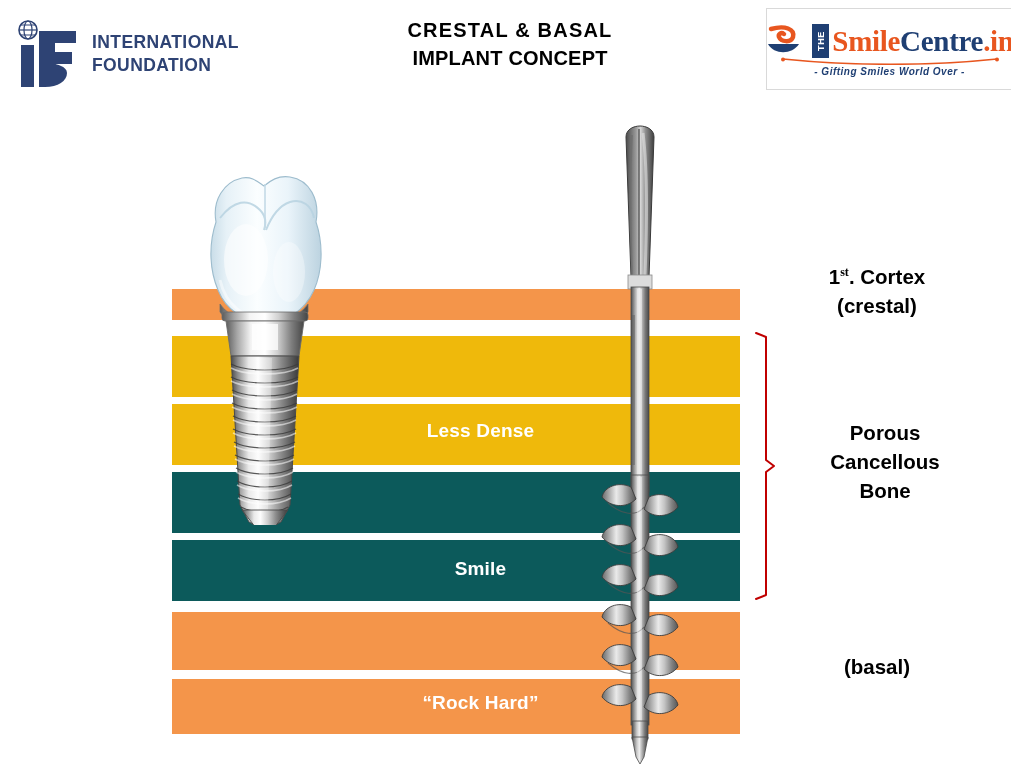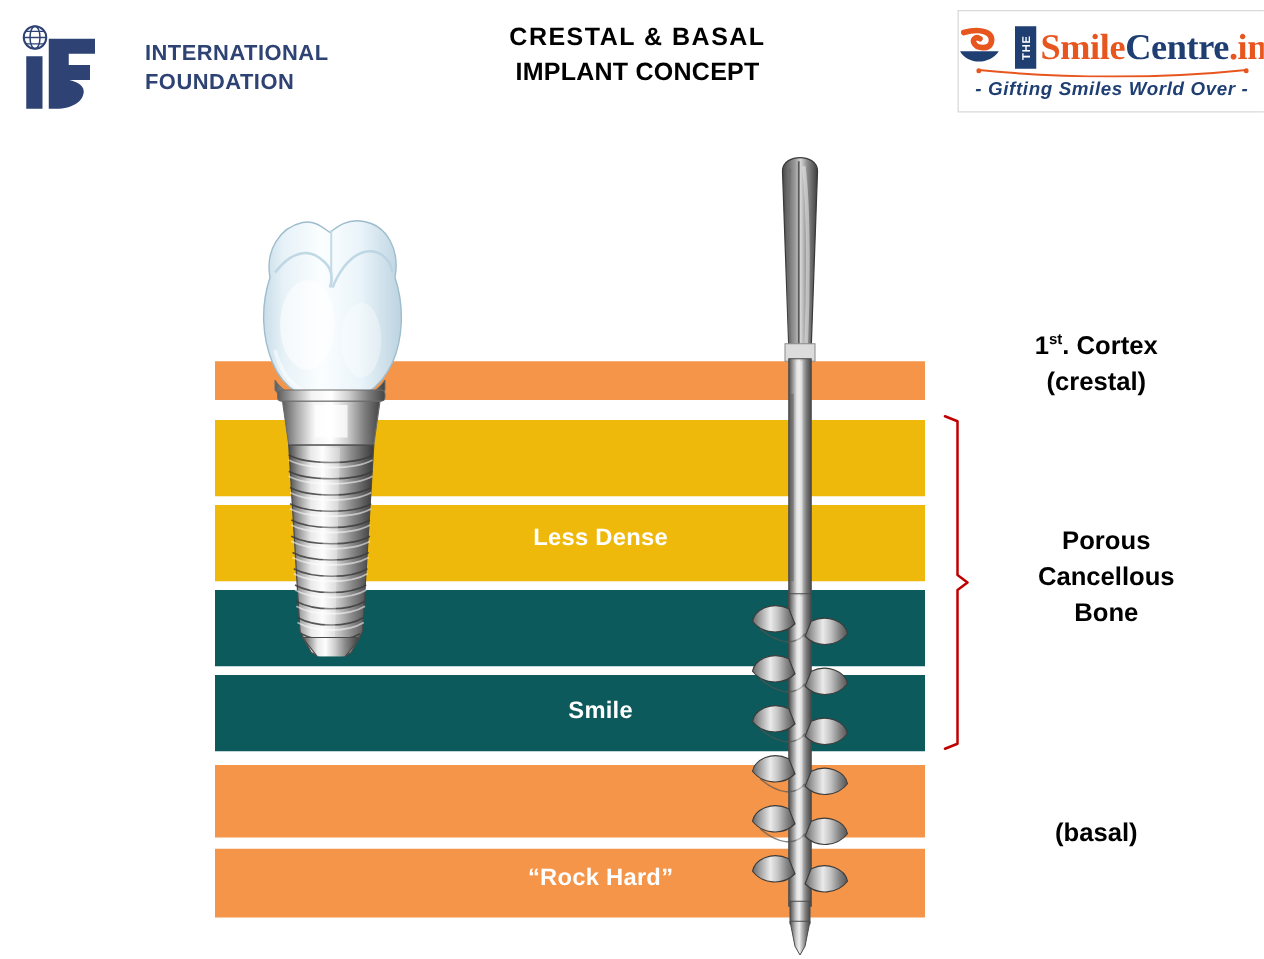--- a/index.html
+++ b/index.html
@@ -10,21 +10,21 @@
     font-family: "Liberation Sans", sans-serif;
     overflow: hidden;
     position: relative;
   }
   .slide { position: absolute; inset: 0; }
 
   
   .idf-logo {
     position: absolute; left: 14px; top: 14px;
     width: 260px; height: 80px;
-    display: flex; align-items: center; gap: 28px;
+    display: flex; align-items: center; gap: 4px;
   }
   .idf-mark { position: relative; width: 74px; height: 74px; flex: none; }
   .idf-text {
     display: flex; flex-direction: column; justify-content: center;
     gap: 2px;
     color: #2e4374; font-size: 17.5px; font-weight: 700; letter-spacing: .4px;
     line-height: 1.22;
   }
 
   .title-block {
@@ -54,21 +54,21 @@
   .smile-word {
     font-family: "Liberation Serif", serif;
     font-size: 29px; font-weight: 700; line-height: 1;
     letter-spacing: -.3px;
   }
   .smile-word .s1 { color: #e8561f; }
   .smile-word .s2 { color: #1f3f73; }
   .smile-word .s3 { color: #e8561f; }
   .smile-underline { width: 218px; height: 8px; margin-top: -2px; }
   .smile-tag {
-    color: #1f3f73; font-size: 15px; font-style: italic; font-weight: 700;
+    color: #1f3f73; font-size: 10px; font-style: italic; font-weight: 700;
     letter-spacing: .5px; margin-top: 1px;
     font-family: "Liberation Sans", sans-serif;
   }
 
   
   .bands { position: absolute; left: 0; top: 0; width: 100%; height: 100%; }
   .band {
     position: absolute; left: 172px; width: 568px;
   }
   .band-label {
@@ -78,21 +78,21 @@
   }
 
   
   .implant { position: absolute; }
 
   
   .side-label {
     position: absolute; color: #000; font-size: 20.5px; font-weight: 600;
     line-height: 1.42; text-align: center;
   }
-  .side-label sup { font-size: 12px; vertical-align: super; }
+  .side-label sup { font-size: 12px; vertical-align: super; font-family: Liberation Serif, serif; }
   .brace { position: absolute; }
 </style>
 </head>
 <body>
 
 <div class="slide">
 
   <div class="idf-logo">
     <div class="idf-mark">
       <svg width="74" height="74" viewBox="0 0 74 74">

